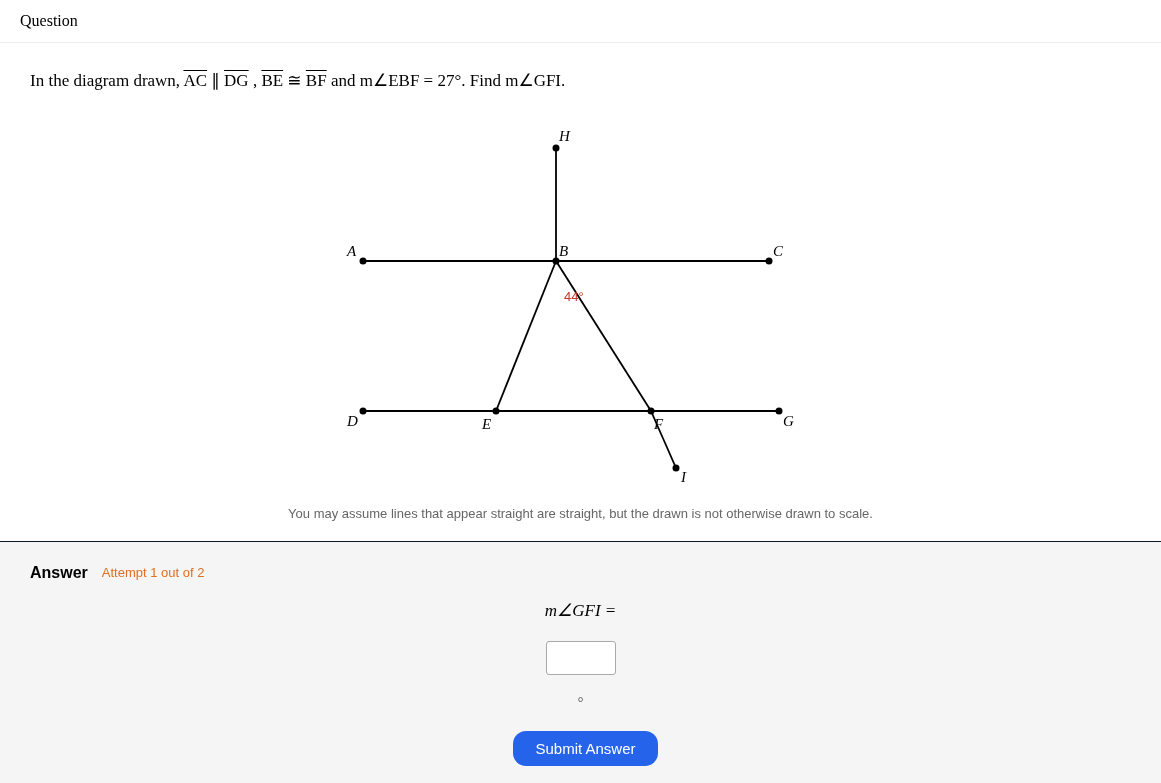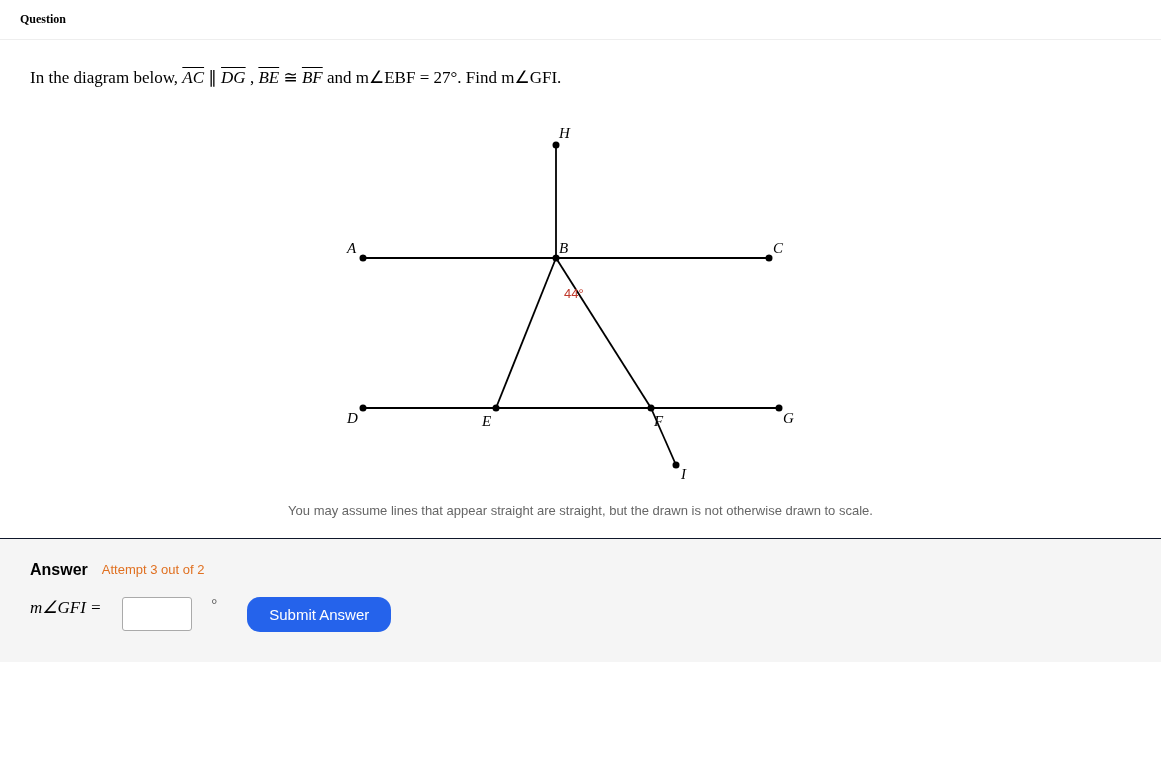--- a/index.html
+++ b/index.html
@@ -11,22 +11,22 @@
       min-height: 783px;
     }
     .header {
       display: flex;
       justify-content: space-between;
       align-items: center;
       padding: 12px 20px;
       border-bottom: 1px solid #eee;
     }
     .question-label {
-      font-weight: bold;
-      font-size: 12px;
+      font-weight: normal;
+      font-size: 16px;
     }
     .watch-video-btn {
       display: flex;
       align-items: center;
       gap: 8px;
       border: 1.5px solid #333;
       border-radius: 6px;
       padding: 8px 18px;
       background: #fff;
       font-size: 15px;
@@ -70,22 +70,23 @@
       font-size: 16px;
       font-family: Arial, sans-serif;
     }
     .attempt-label {
       font-size: 13px;
       color: #e07020;
       font-family: Arial, sans-serif;
     }
     .answer-row {
       display: flex;
-      align-items: flex-start;
+      align-items: center;
       gap: 20px;
+      flex-direction: column;
     }
     .answer-row .math-label {
       font-size: 17px;
       font-style: italic;
     }
     .answer-input {
       width: 70px;
       height: 34px;
       border: 1.5px solid #aaa;
       border-radius: 3px;
@@ -105,34 +106,33 @@
       padding: 9px 22px;
       font-size: 15px;
       cursor: pointer;
       font-family: Arial, sans-serif;
       margin-left: 10px;
     }
 
     
     .overline {
       text-decoration: overline;
-      font-style: italic;
     }
     .math-italic {
     }
   </style>
 </head>
 <body>
 
 <div class="header">
   <span class="question-label">Question</span>
 </div>
 
 <div class="question-body">
-  <span>In the diagram below, </span>
+  <span>In the diagram drawn, </span>
   <span class="overline">AC</span>
   <span> ∥ </span>
   <span class="overline">DG</span>
   <span>, </span>
   <span class="overline">BE</span>
   <span> ≅ </span>
   <span class="overline">BF</span>
   <span> and m∠</span><span class="math-italic">EBF</span>
   <span> = 27°. Find m∠</span><span class="math-italic">GFI</span><span>.</span>
 </div>
@@ -184,21 +184,21 @@
   </svg>
 </div>
 
 <div class="disclaimer">
   <span>You may assume lines that appear straight are straight, but the drawn is not otherwise drawn to scale.</span>
 </div>
 
 <div class="answer-section">
   <div class="answer-header">
     <span class="answer-label">Answer</span>
-    <span class="attempt-label">Attempt 3 out of 2</span>
+    <span class="attempt-label">Attempt 1 out of 2</span>
   </div>
   <div class="answer-row">
     <span class="math-label">m∠<span style="font-style:italic;">GFI</span> =</span>
     <input class="answer-input" type="text" style="">
     <span class="degree-symbol">°</span>
     <button class="submit-btn">
       <span>Submit Answer</span>
     </button>
   </div>
 </div>

